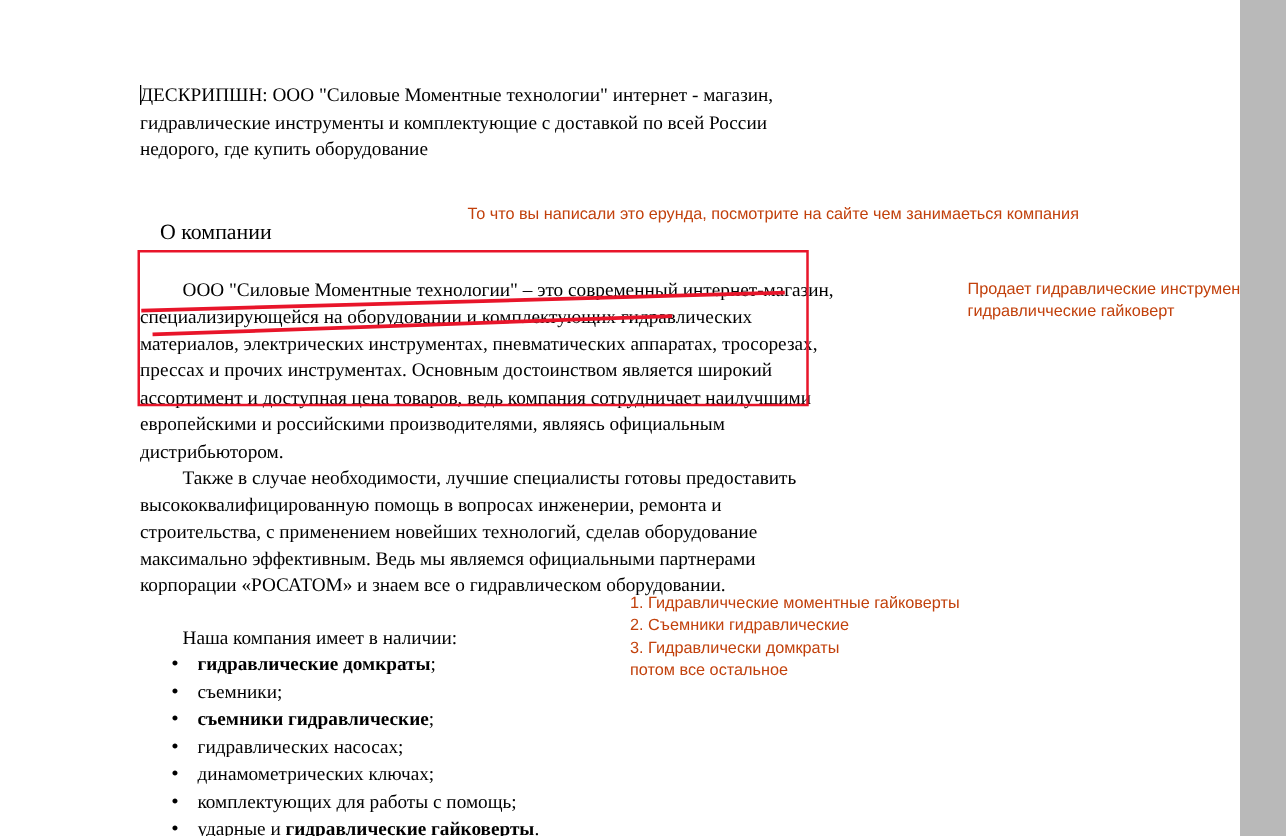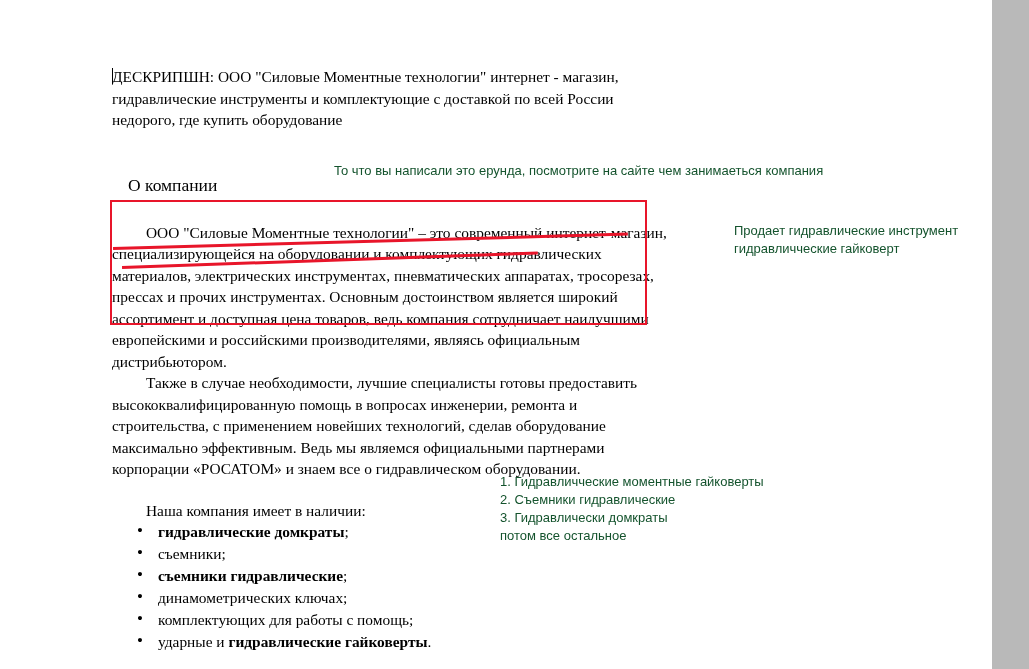--- a/index.html
+++ b/index.html
@@ -73,30 +73,31 @@
     position: absolute;
     left: 25px;
     top: -1px;
     font-size: 17px;
   }
   .bold { font-weight: bold; }
 
   
   .annot {
     position: absolute;
-    color: #14532d;
+    color: #c2410c;
     font-family: "Liberation Sans", sans-serif;
     font-size: 13px;
     line-height: 18px;
     white-space: pre;
+    margin-left: 40px;
   }
   .annot-1 { left: 334px; top: 162px; }
   .annot-2 { left: 734px; top: 222px; }
   .annot-3 { left: 738px; top: 268px; }
-  .annot-4 { left: 500px; top: 473px; }
+  .annot-4 { left: 464px; top: 473px; }
 
   
   .red-box {
     position: absolute;
     left: 110px;
     top: 200px;
     width: 537px;
     height: 125px;
     border: 2.5px solid #e8152a;
     box-sizing: border-box;
@@ -150,20 +151,21 @@
     <p class="para indent">Также в случае необходимости, лучшие специалисты готовы предоставить высококвалифицированную помощь в вопросах инженерии, ремонта и строительства, с применением новейших технологий, сделав оборудование максимально эффективным. Ведь мы являемся официальными партнерами корпорации «РОСАТОМ» и знаем все о гидравлическом оборудовании.</p>
 
     <div class="spacer-sm"></div>
 
     <p class="para indent">Наша компания имеет в наличии:</p>
 
     <ul class="list">
       <li><span class="bold">гидравлические домкраты</span><span>;</span></li>
       <li><span>съемники</span><span>;</span></li>
       <li><span class="bold">съемники гидравлические</span><span>;</span></li>
+      <li><span>гидравлических насосах</span><span>;</span></li>
       <li><span>динамометрических ключах</span><span>;</span></li>
       <li><span>комплектующих для работы с помощь</span><span>;</span></li>
       <li><span>ударные и </span><span class="bold">гидравлические гайковерты</span><span>.</span></li>
     </ul>
   </div>
 
   <div class="red-box"></div>
   <div class="strike strike-a"></div>
   <div class="strike strike-b"></div>
 

